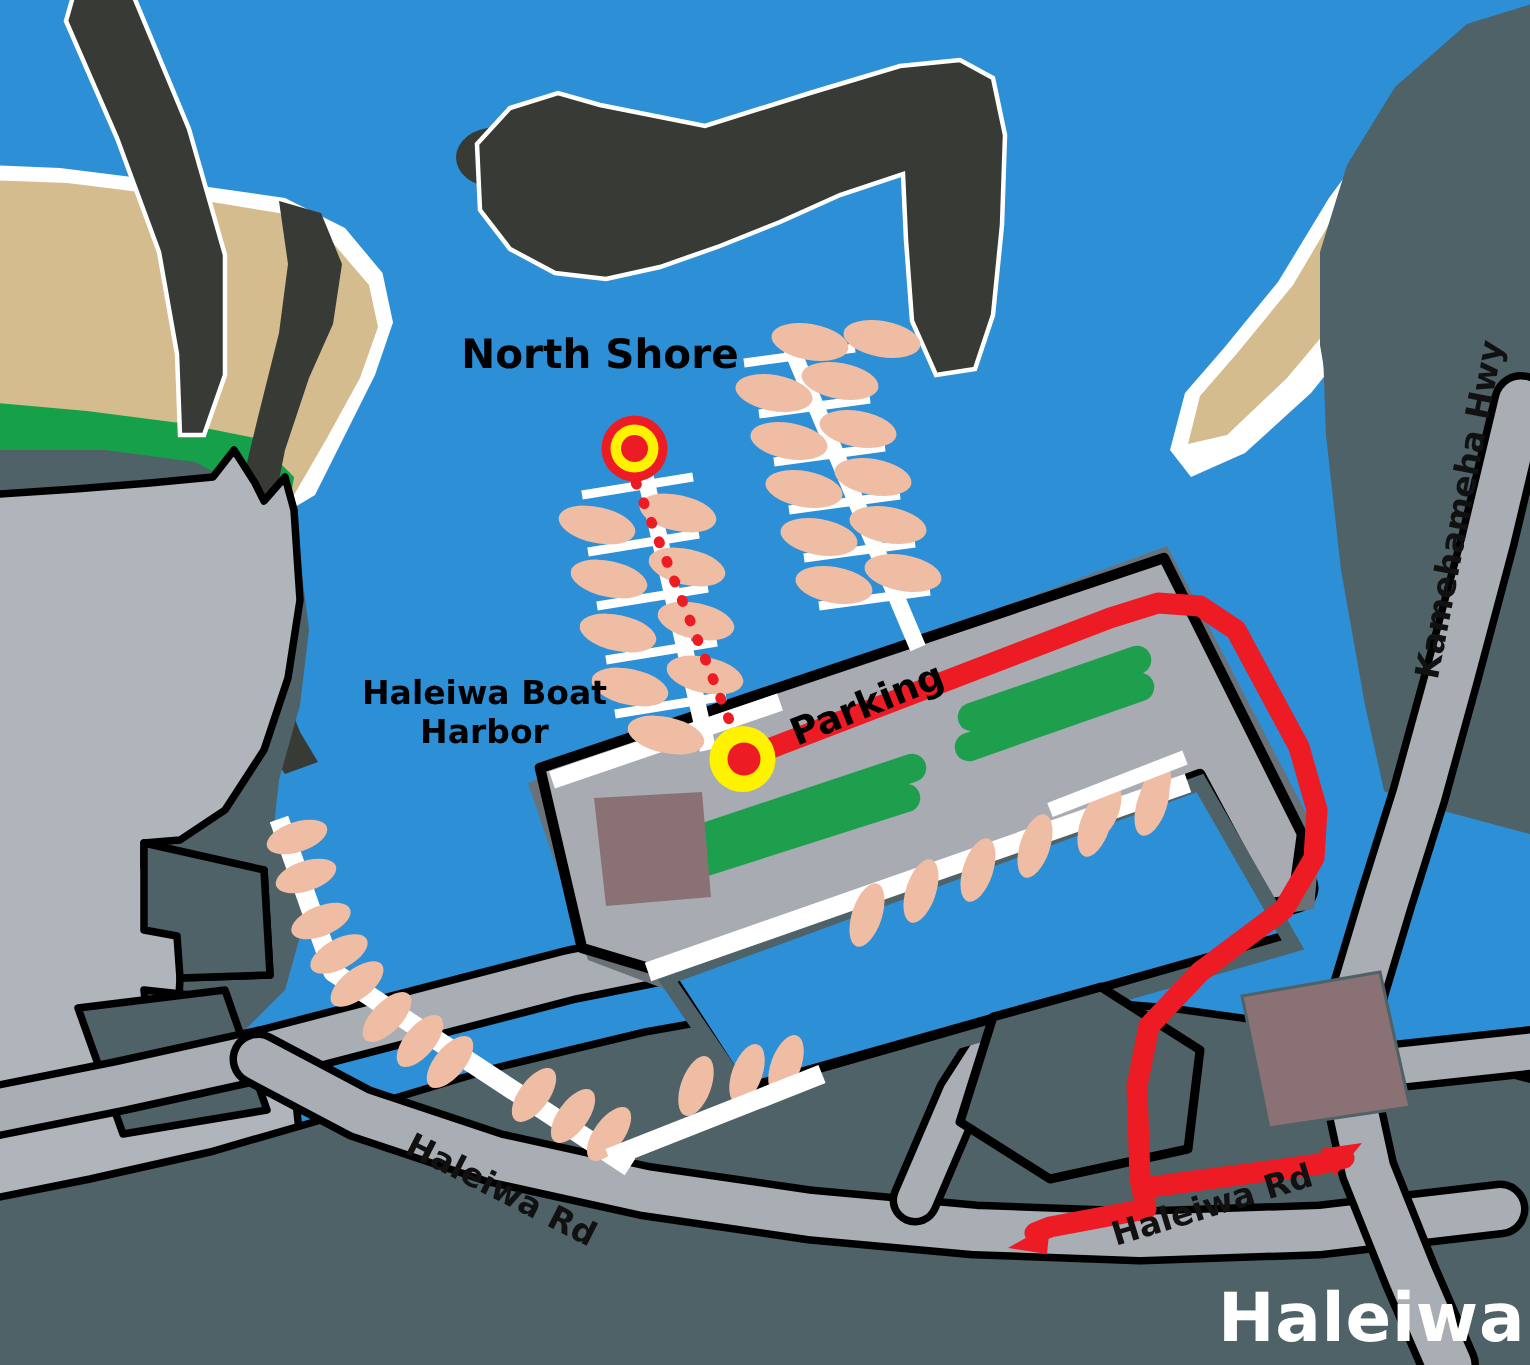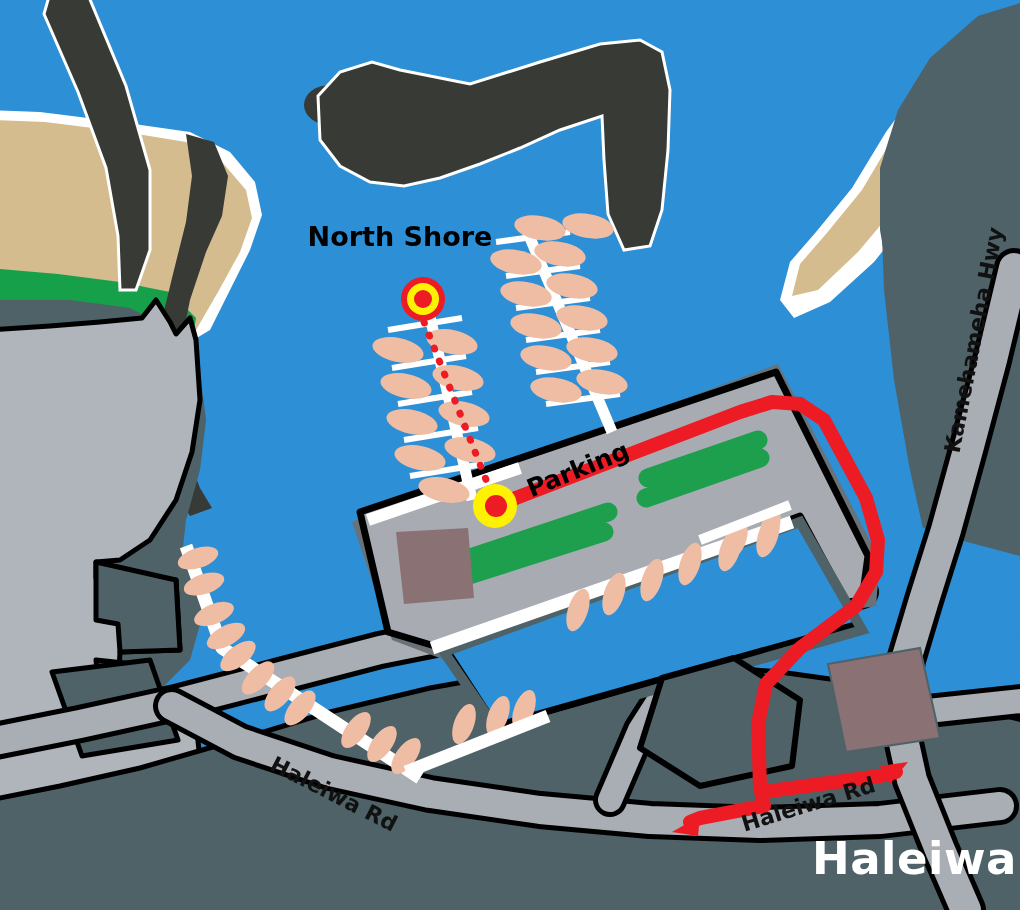--- a/index.html
+++ b/index.html
@@ -32,21 +32,21 @@
   .lbl-haleiwa-rd-2{
     font-size:22px;font-weight:700;color:#111;
     left:742px;top:812px;transform:rotate(-17deg);transform-origin:0 50%;
   }
   .lbl-kam-hwy{
     font-size:22px;font-weight:700;color:#111;
     left:952px;top:440px;transform:rotate(-79deg);transform-origin:0 50%;
   }
   .lbl-town{
     font-size:45px;font-weight:700;color:#ffffff;letter-spacing:0.5px;
-    left:812px;top:832px;
+    left:812px;top:852px;
   }
 </style>
 </head>
 <body>
 
 <div id="map-root">
 
   <svg id="map-svg" viewBox="0 0 1020 910" aria-hidden="true">
     <defs>
       <clipPath id="frameClip">
@@ -243,20 +243,21 @@
         <circle cx="423" cy="299" r="22" fill="#ed1c24"></circle>
         <circle cx="423" cy="299" r="16" fill="#fff200"></circle>
         <circle cx="423" cy="299" r="9" fill="#ed1c24"></circle>
       </g>
 
     </g>
   </svg>
 
   <div class="map-label lbl-poi"><span>North Shore</span><br></div>
 
+  <div class="map-label lbl-harbor"><span>Haleiwa Boat</span><br><span>Harbor</span></div>
 
   <div class="map-label lbl-parking">Parking</div>
 
   <div class="map-label lbl-haleiwa-rd-1">Haleiwa Rd</div>
 
   <div class="map-label lbl-haleiwa-rd-2">Haleiwa Rd</div>
 
   <div class="map-label lbl-kam-hwy">Kamehameha Hwy</div>
 
   <div class="map-label lbl-town">Haleiwa</div>

